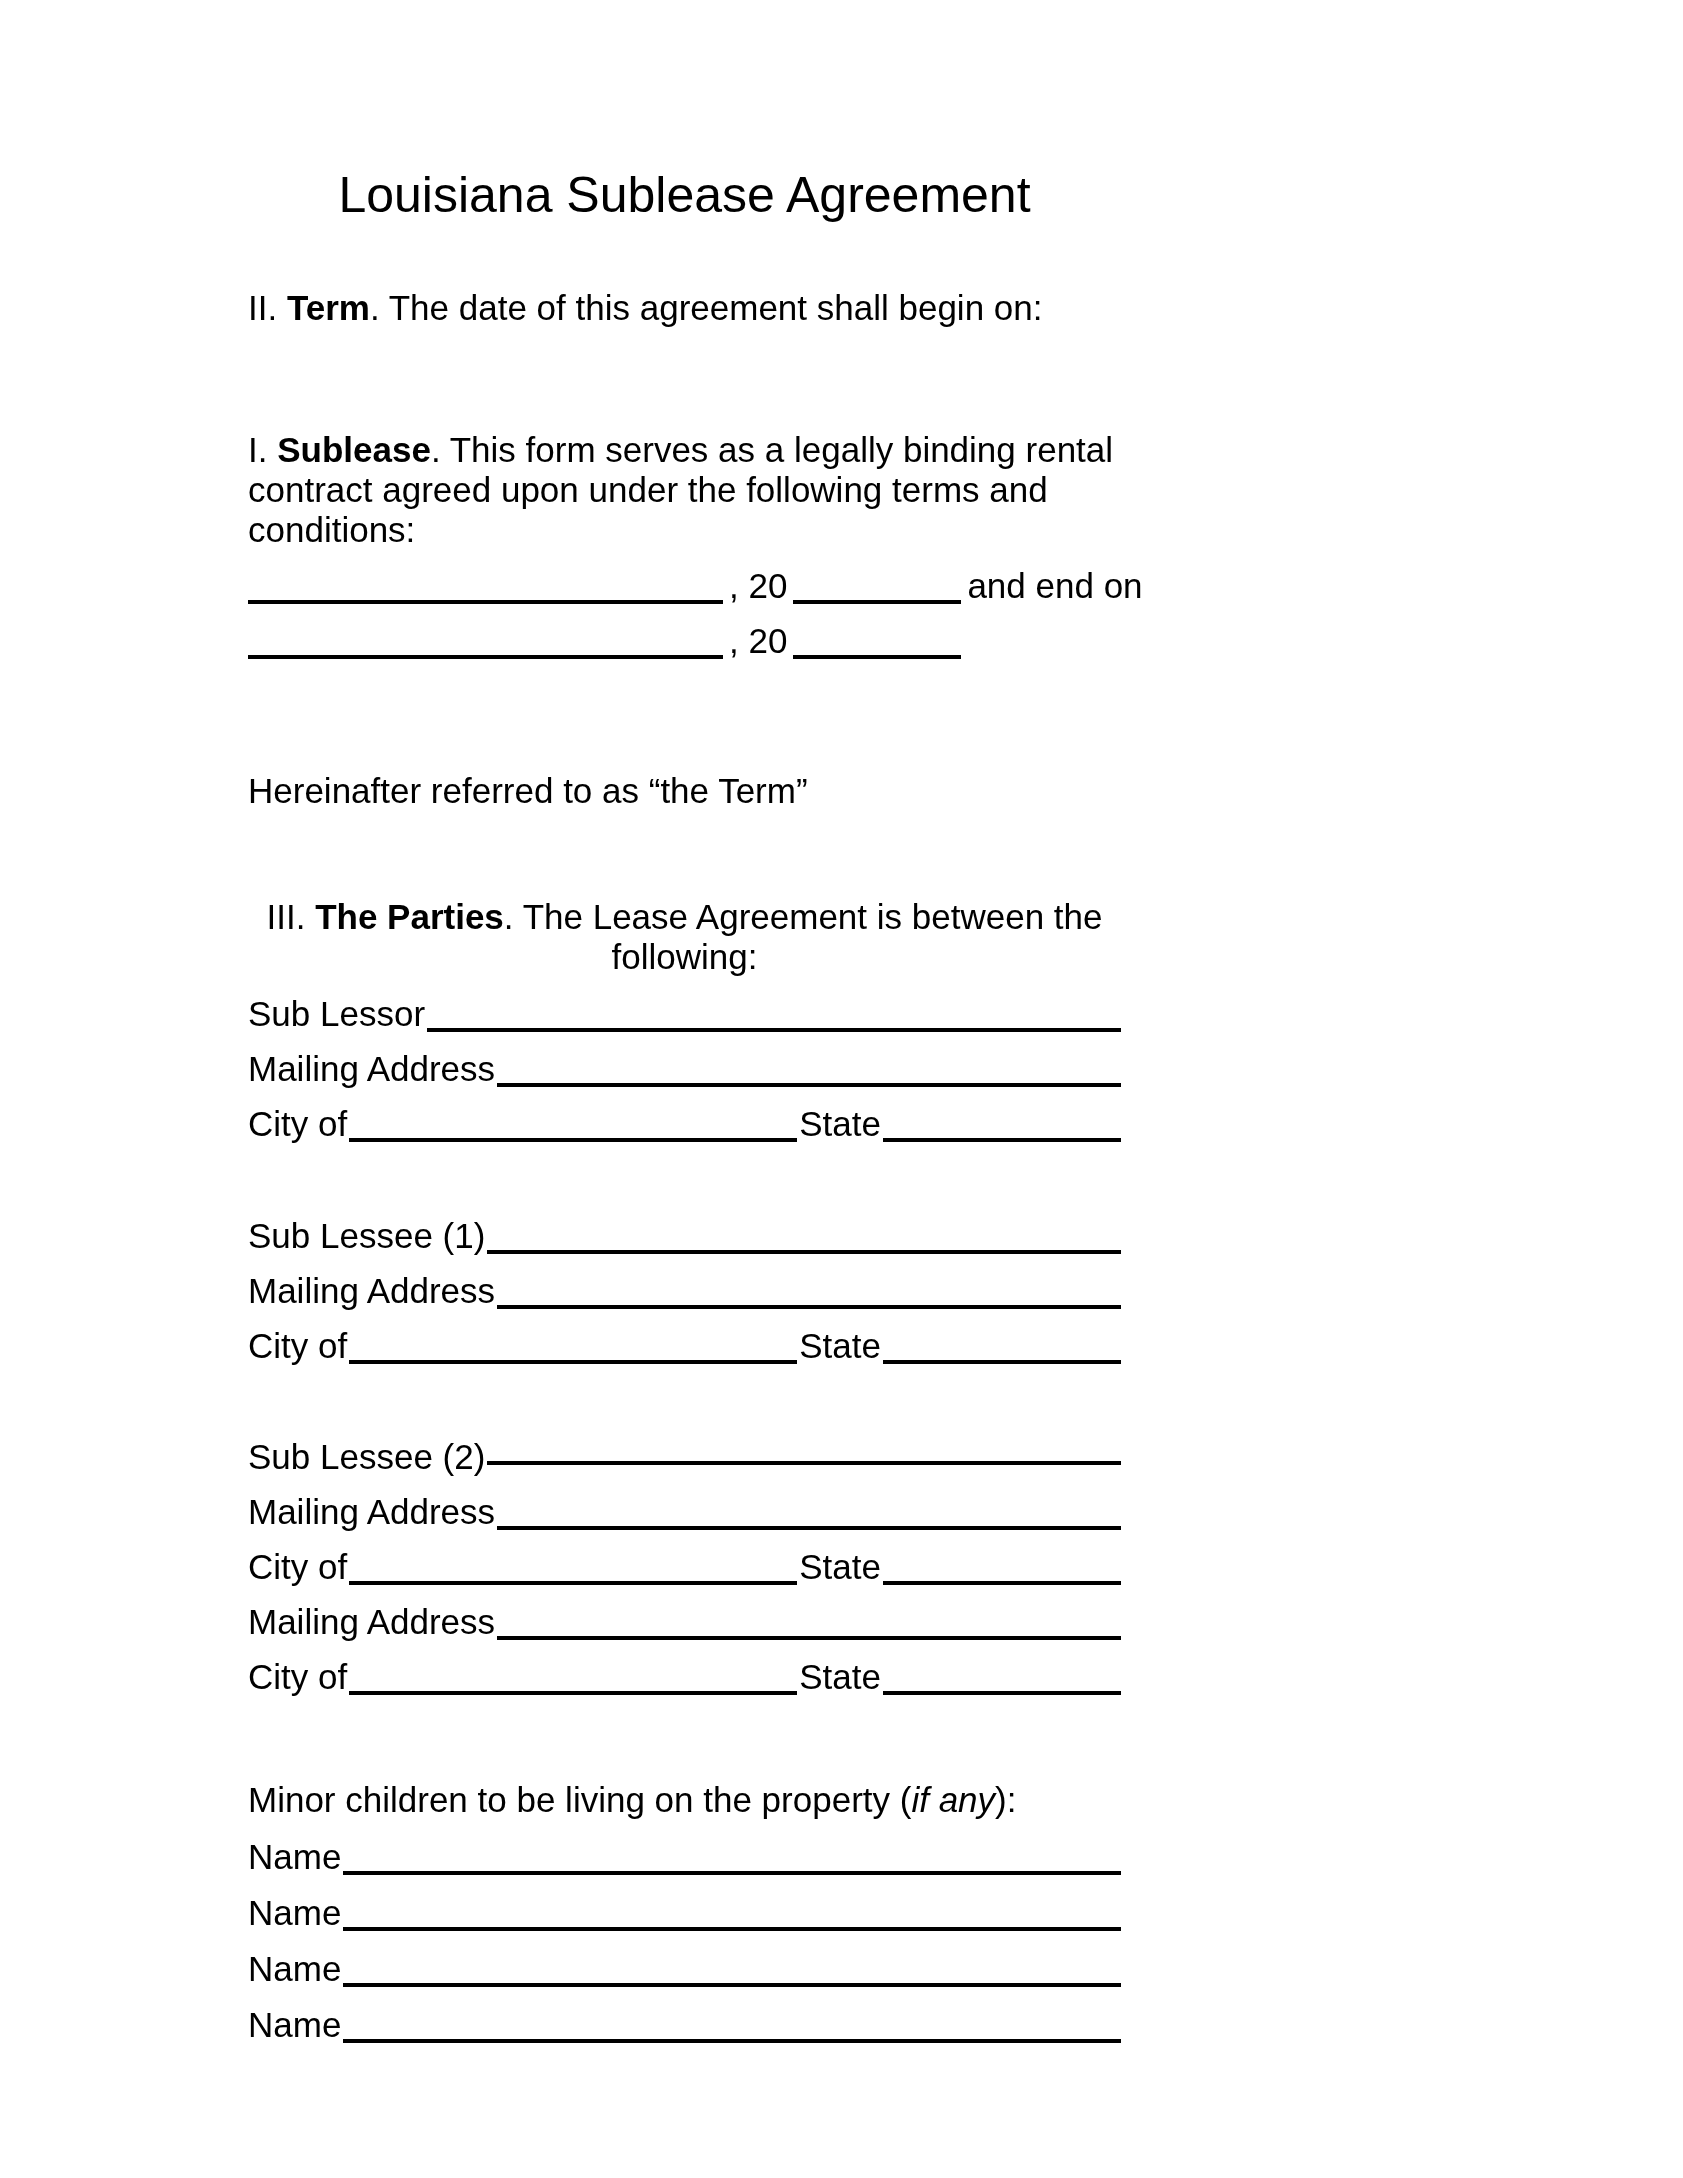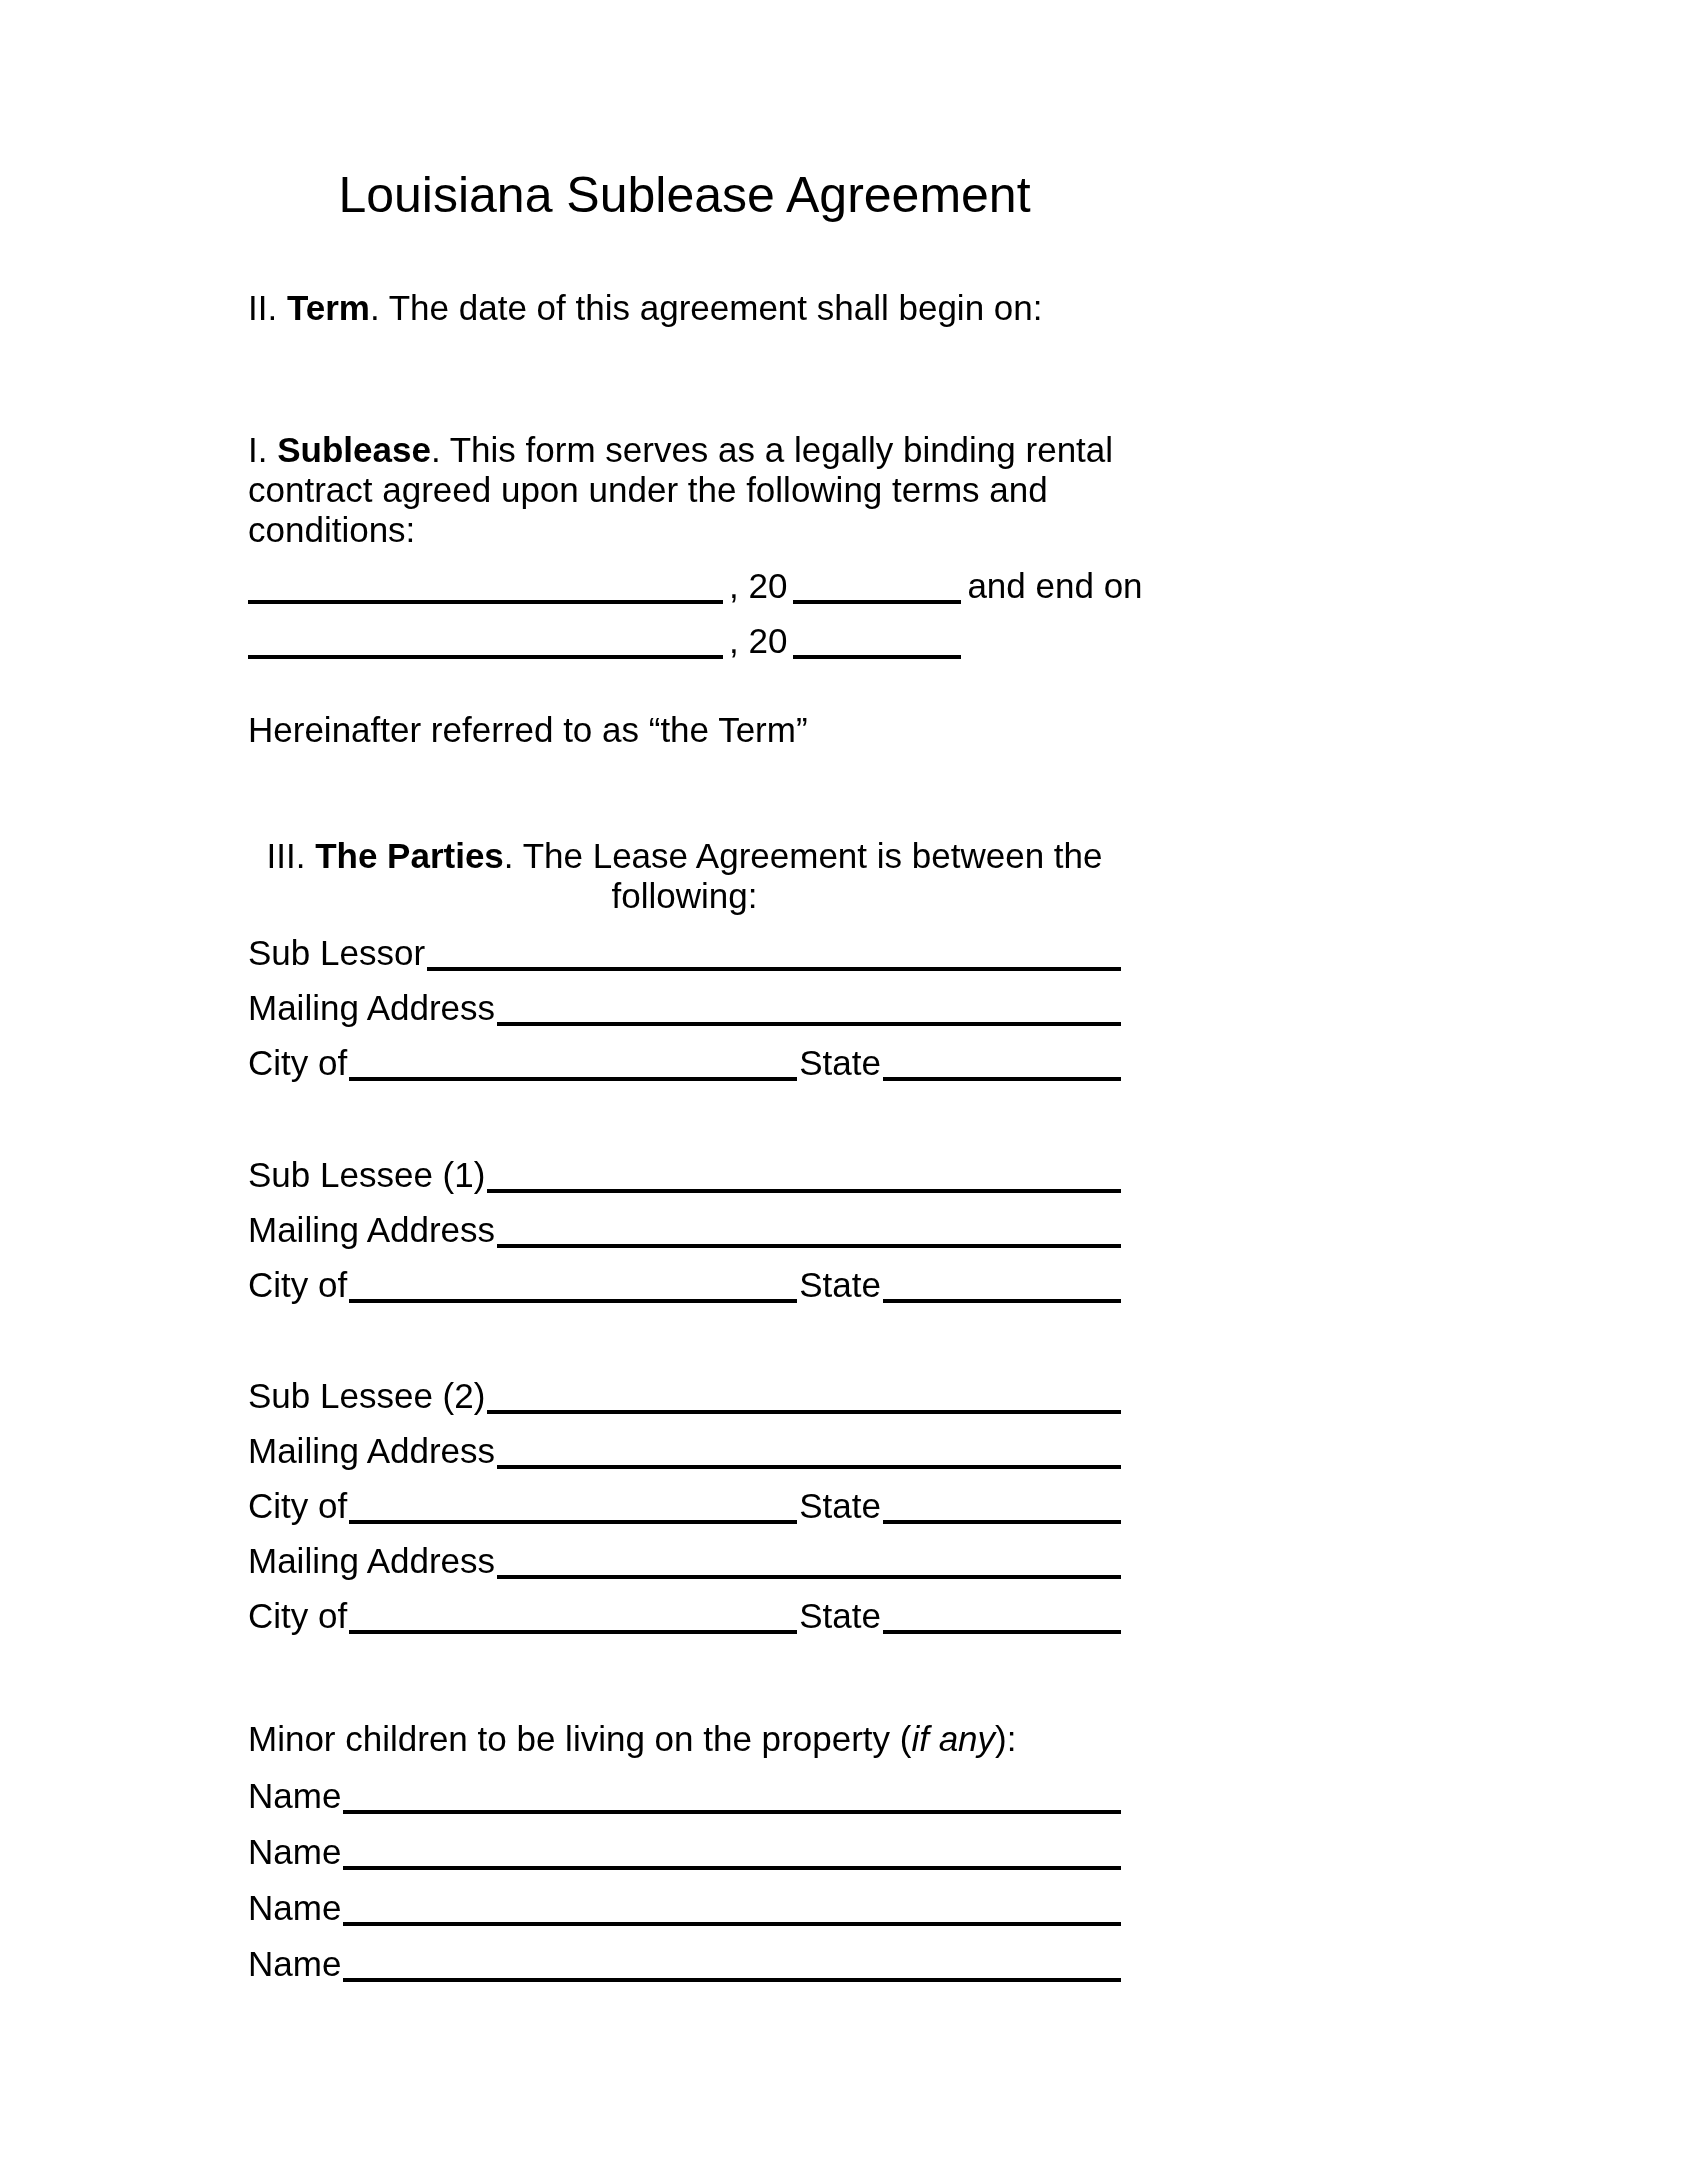--- a/index.html
+++ b/index.html
@@ -47,25 +47,25 @@
     flex: none;
   }
   .grow { flex: 1 1 auto; }
 
   .pre { white-space: pre; }
   b { font-weight: 700; }
   i { font-style: italic; }
 
   
   .m103 { margin-top: 102px; }
-  .m111 { margin-top: 49px; }
+  .m111 { margin-top: 110px; }
   .m69  { margin-top: 68px; }
   .m66  { margin-top: 86px; text-align: center; }
   .m73  { margin-top: 72px; }
-  .m72  { margin-top: 71px; }
+  .m72  { margin-top: 71px; align-items: center; }
   .m60  { margin-top: 83px; }
   .m17  { margin-top: 17px; }
   .m16  { margin-top: 16px; }
   .m15  { margin-top: 15px; }
 
   .w480 { width: 475px; }
   .w170 { width: 168px; }
   .w240 { width: 238px; }
 </style>
 </head>

